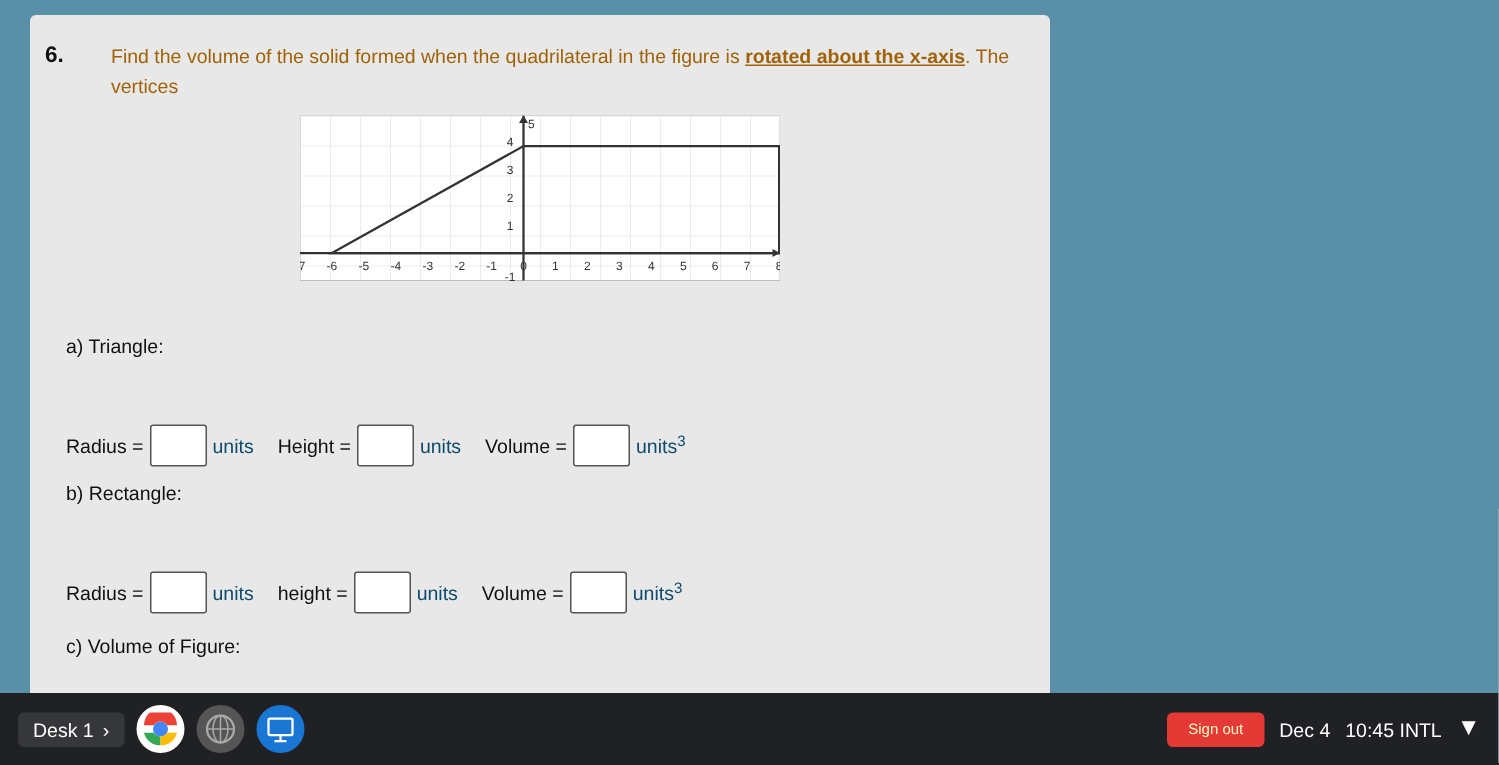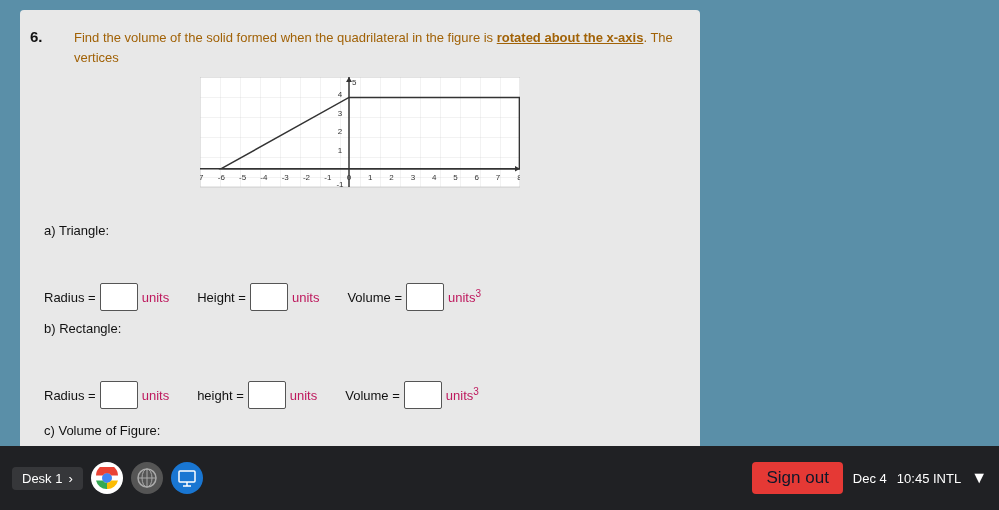--- a/index.html
+++ b/index.html
@@ -11,21 +11,21 @@
       overflow: hidden;
       position: relative;
     }
 
     
     .taskbar {
       position: absolute;
       bottom: 0;
       left: 0;
       right: 0;
-      height: 64px;
+      height: 48px;
       background: #202124;
       display: flex;
       align-items: center;
       justify-content: space-between;
       padding: 0 12px;
       z-index: 100;
     }
     .taskbar-left {
       display: flex;
       align-items: center;
@@ -44,25 +44,25 @@
     }
     .taskbar-right {
       display: flex;
       align-items: center;
       gap: 10px;
       color: #fff;
       font-size: 13px;
     }
     .sign-out-btn {
       background: #e53935;
-      color: #0f172a;
+      color: #fef9c3;
       border: none;
       border-radius: 4px;
       padding: 6px 14px;
-      font-size: 17px;
+      font-size: 10px;
       cursor: pointer;
       font-weight: 500;
     }
     .taskbar-icon {
       width: 32px;
       height: 32px;
       border-radius: 50%;
       display: flex;
       align-items: center;
       justify-content: center;
@@ -129,21 +129,21 @@
       font-size: 13px;
       font-weight: normal;
       color: #111;
       margin-bottom: 6px;
       margin-top: 10px;
     }
 
     .form-row {
       display: flex;
       align-items: center;
-      gap: 28px;
+      gap: 16px;
       margin-bottom: 4px;
       flex-wrap: wrap;
       margin-top: 45px;
     }
 
     .field-group {
       display: flex;
       align-items: center;
       gap: 4px;
     }
@@ -158,21 +158,21 @@
       height: 28px;
       border: 1.5px solid #555;
       background: #fff;
       border-radius: 2px;
       font-size: 13px;
       text-align: center;
     }
 
     .field-unit {
       font-size: 13px;
-      color: #be185d;
+      color: #0c4a6e;
     }
 
     sup {
       font-size: 10px;
     }
 
     .section-c {
       margin-top: 14px;
     }
   </style>

